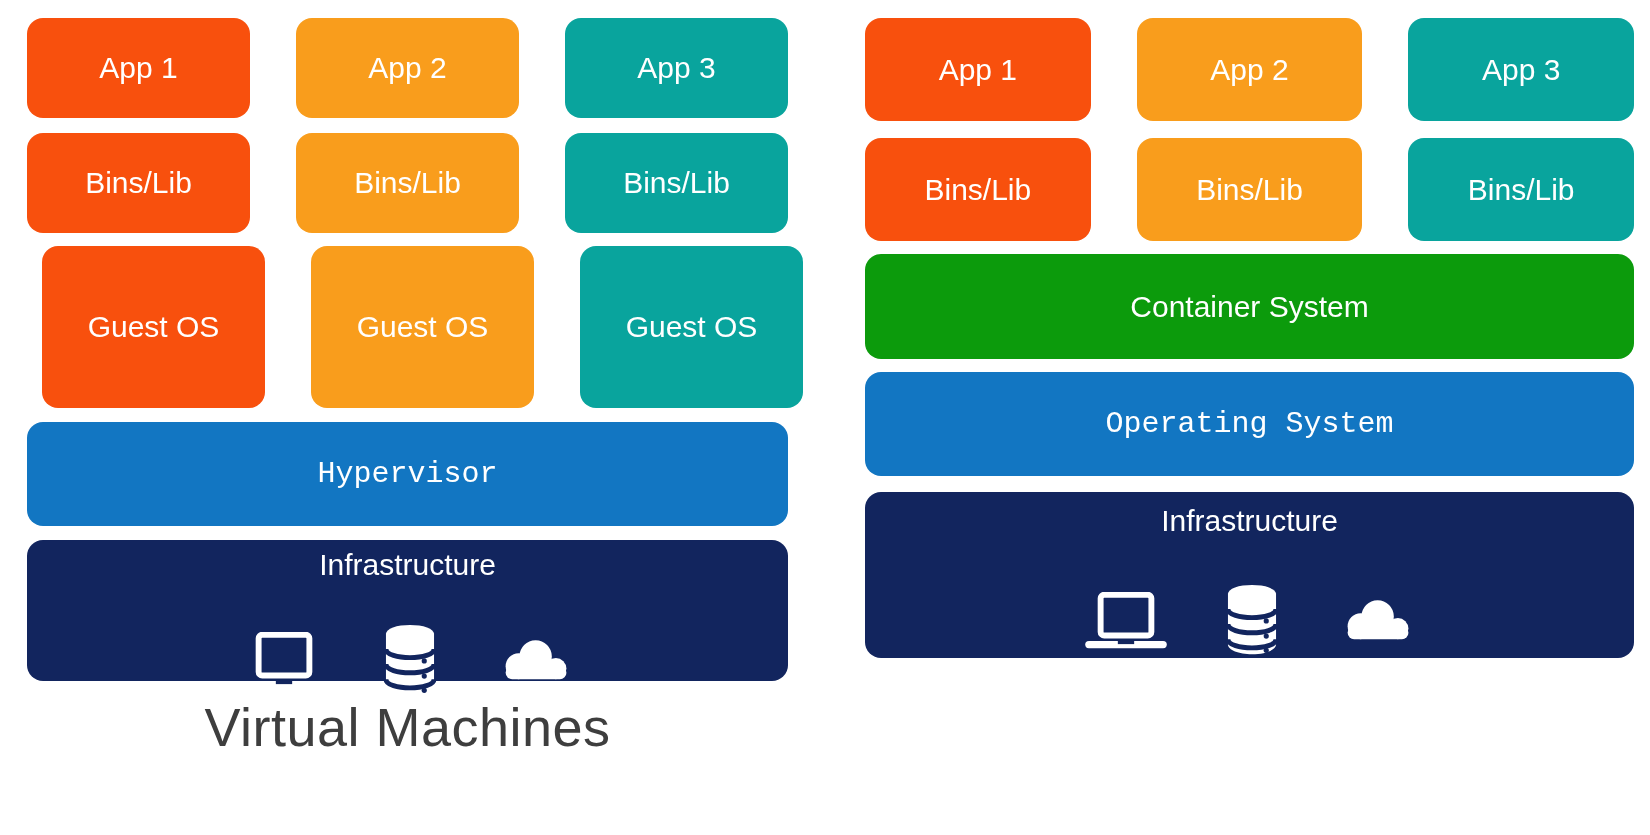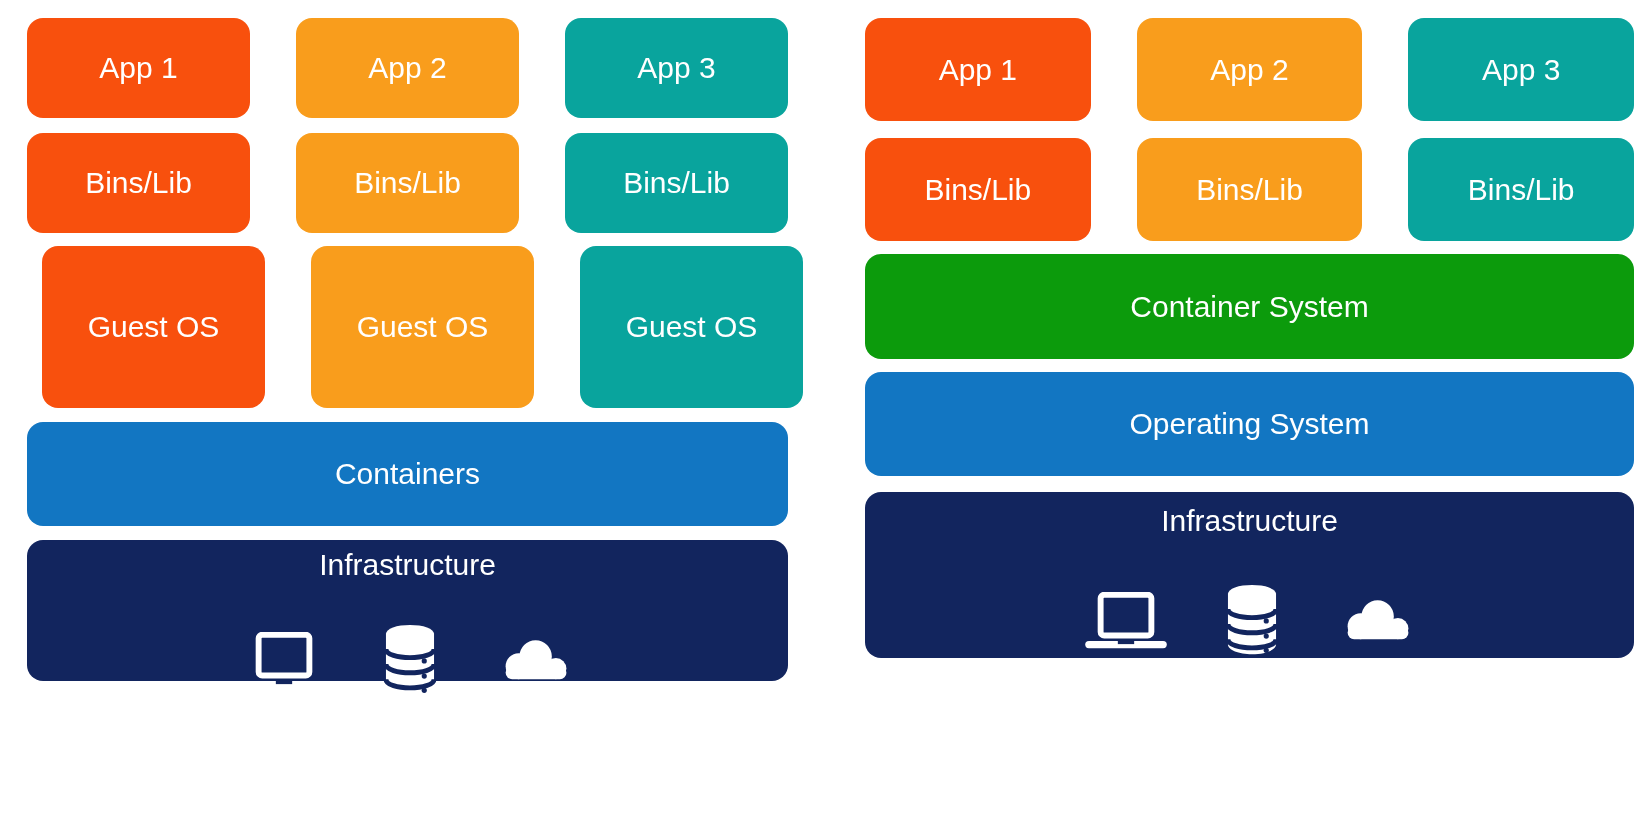--- a/index.html
+++ b/index.html
@@ -29,21 +29,21 @@
   .stack-right .row-app{top:18px;height:103px;}
   .stack-right .row-bins{top:138px;height:103px;}
   .stack-right .bar-engine{top:254px;height:105px;}
   .stack-right .bar-os{top:372px;height:104px;}
   .stack-right .bar-infra{top:492px;height:166px;}
 
   
   .c1{background:#F8500D;}
   .c2{background:#F99D1C;}
   .c3{background:#09A49D;}
-  .blue{background:#1276C2;}
+  .blue{background:#1276C2;font-family:Liberation Mono, monospace;}
   .green{background:#0C9B0C;}
   .navy{background:#12255E;}
 
   .bar-infra{flex-direction:column;justify-content:flex-start;gap:36px;}
   .infra-label{margin-top:10px;font-size:30px;color:#fff;}
   .icon-row{display:flex;align-items:center;gap:58px;margin-top:8px;}
   .stack-right .infra-label{margin-top:14px;}
   .stack-right .icon-row{margin-top:12px;}
 
   .icon{display:flex;align-items:center;justify-content:center;}
@@ -101,21 +101,21 @@
       <div class="box c2">Bins/Lib</div>
       <div class="box c3">Bins/Lib</div>
     </div>
 
     <div class="grid-row row-guest">
       <div class="box c1">Guest OS</div>
       <div class="box c2">Guest OS</div>
       <div class="box c3">Guest OS</div>
     </div>
 
-    <div class="bar blue bar-hypervisor">Containers</div>
+    <div class="bar blue bar-hypervisor">Hypervisor</div>
 
     <div class="bar navy bar-infra">
       <span class="infra-label">Infrastructure</span>
       <span class="icon-row">
         <span class="icon icon-laptop">
           <svg>
               <use href="#icon-laptop"></use>
             </svg>
         </span>
         <span class="icon icon-db">
@@ -124,20 +124,21 @@
             </svg>
         </span>
         <span class="icon icon-cloud">
           <svg>
               <use href="#icon-cloud"></use>
             </svg>
         </span>
       </span>
     </div>
 
+    <div class="stack-title">Virtual Machines</div>
   </section>
 
   <section class="stack stack-right">
 
     <div class="grid-row row-app">
       <div class="box c1">App 1</div>
       <div class="box c2">App 2</div>
       <div class="box c3">App 3</div>
     </div>
 

